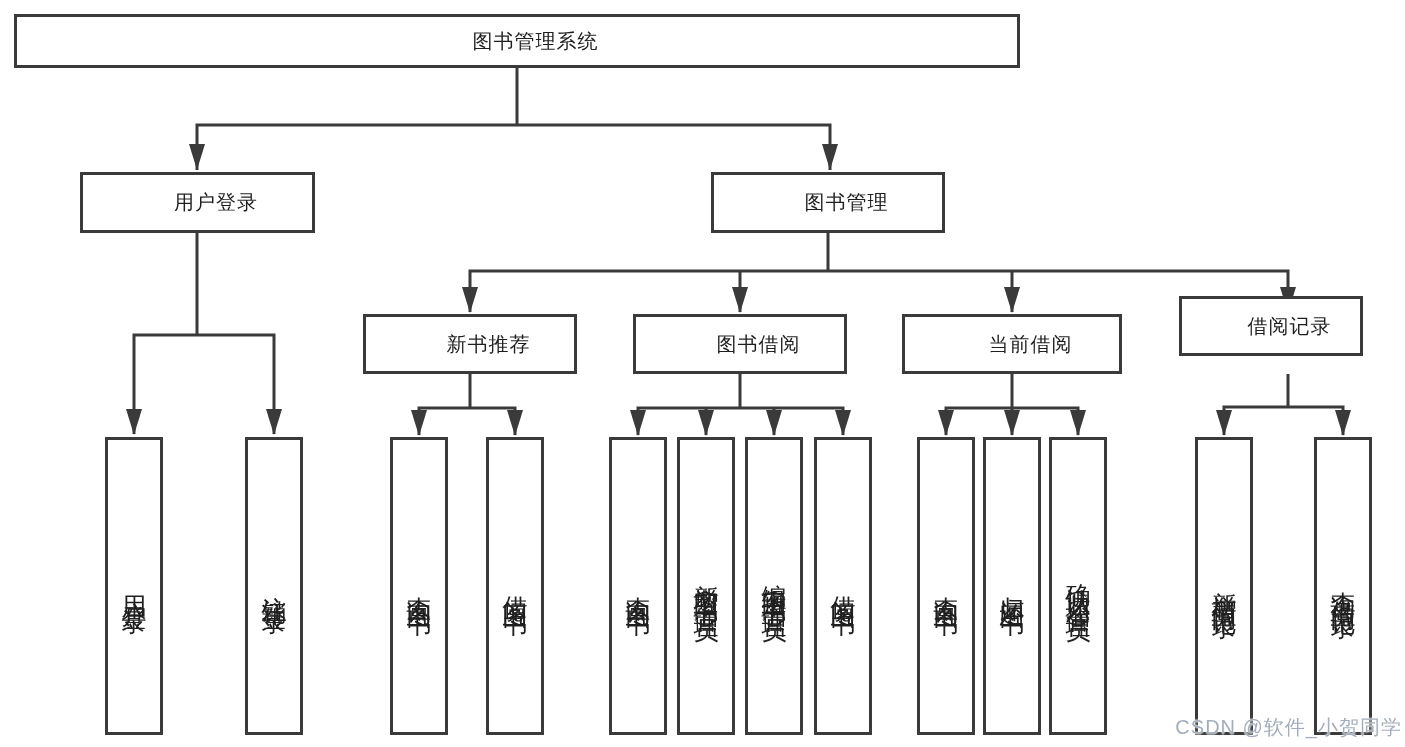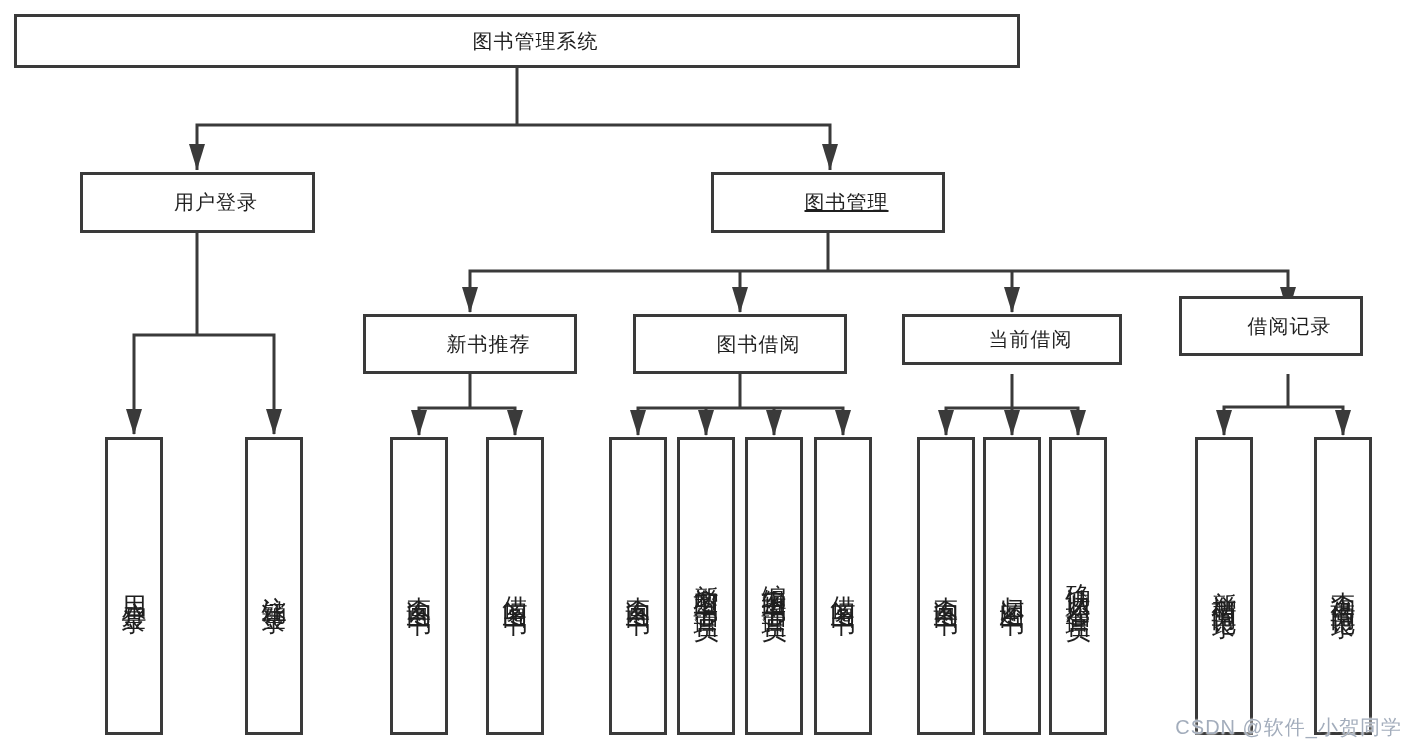--- a/index.html
+++ b/index.html
@@ -75,25 +75,25 @@
     <g>
       <path d="M1288,374 V407 M1224,435 V407 H1343 V435"></path>
       <polygon points="1216,410 1232,410 1224,436"></polygon>
       <polygon points="1335,410 1351,410 1343,436"></polygon>
     </g>
   </svg>
 
   <div class="node h" style="left:14px; top:14px; width:1006px; height:54px;">图书管理系统</div>
 
   <div class="node h" style="left:80px; top:172px; width:235px; height:61px;">用户登录</div>
-  <div class="node h" style="left:711px; top:172px; width:234px; height:61px;text-decoration:underline;">图书管理</div>
+  <div class="node h" style="left:711px; top:172px; width:234px; height:61px;">图书管理</div>
 
   <div class="node h" style="left:633px; top:314px; width:214px; height:60px;">图书借阅</div>
   <div class="node h" style="left:363px; top:314px; width:214px; height:60px;">新书推荐</div>
-  <div class="node h" style="left:902px; top:314px; width:220px; height:51px;">当前借阅</div>
+  <div class="node h" style="left:902px; top:314px; width:220px; height:60px;">当前借阅</div>
   <div class="node h" style="left:1179px; top:296px; width:184px; height:60px;">借阅记录</div>
 
   <div class="node v" style="left:105px; top:437px; width:58px; height:298px;">用户登录</div>
   <div class="node v" style="left:245px; top:437px; width:58px; height:298px;">注销登录</div>
 
   <div class="node v" style="left:390px; top:437px; width:58px; height:298px;">查询图书</div>
   <div class="node v" style="left:486px; top:437px; width:58px; height:298px;">借阅图书</div>
 
   <div class="node v" style="left:609px; top:437px; width:58px; height:298px;">查询图书</div>
   <div class="node v" style="left:677px; top:437px; width:58px; height:298px;">新增图书（管理员）</div>

